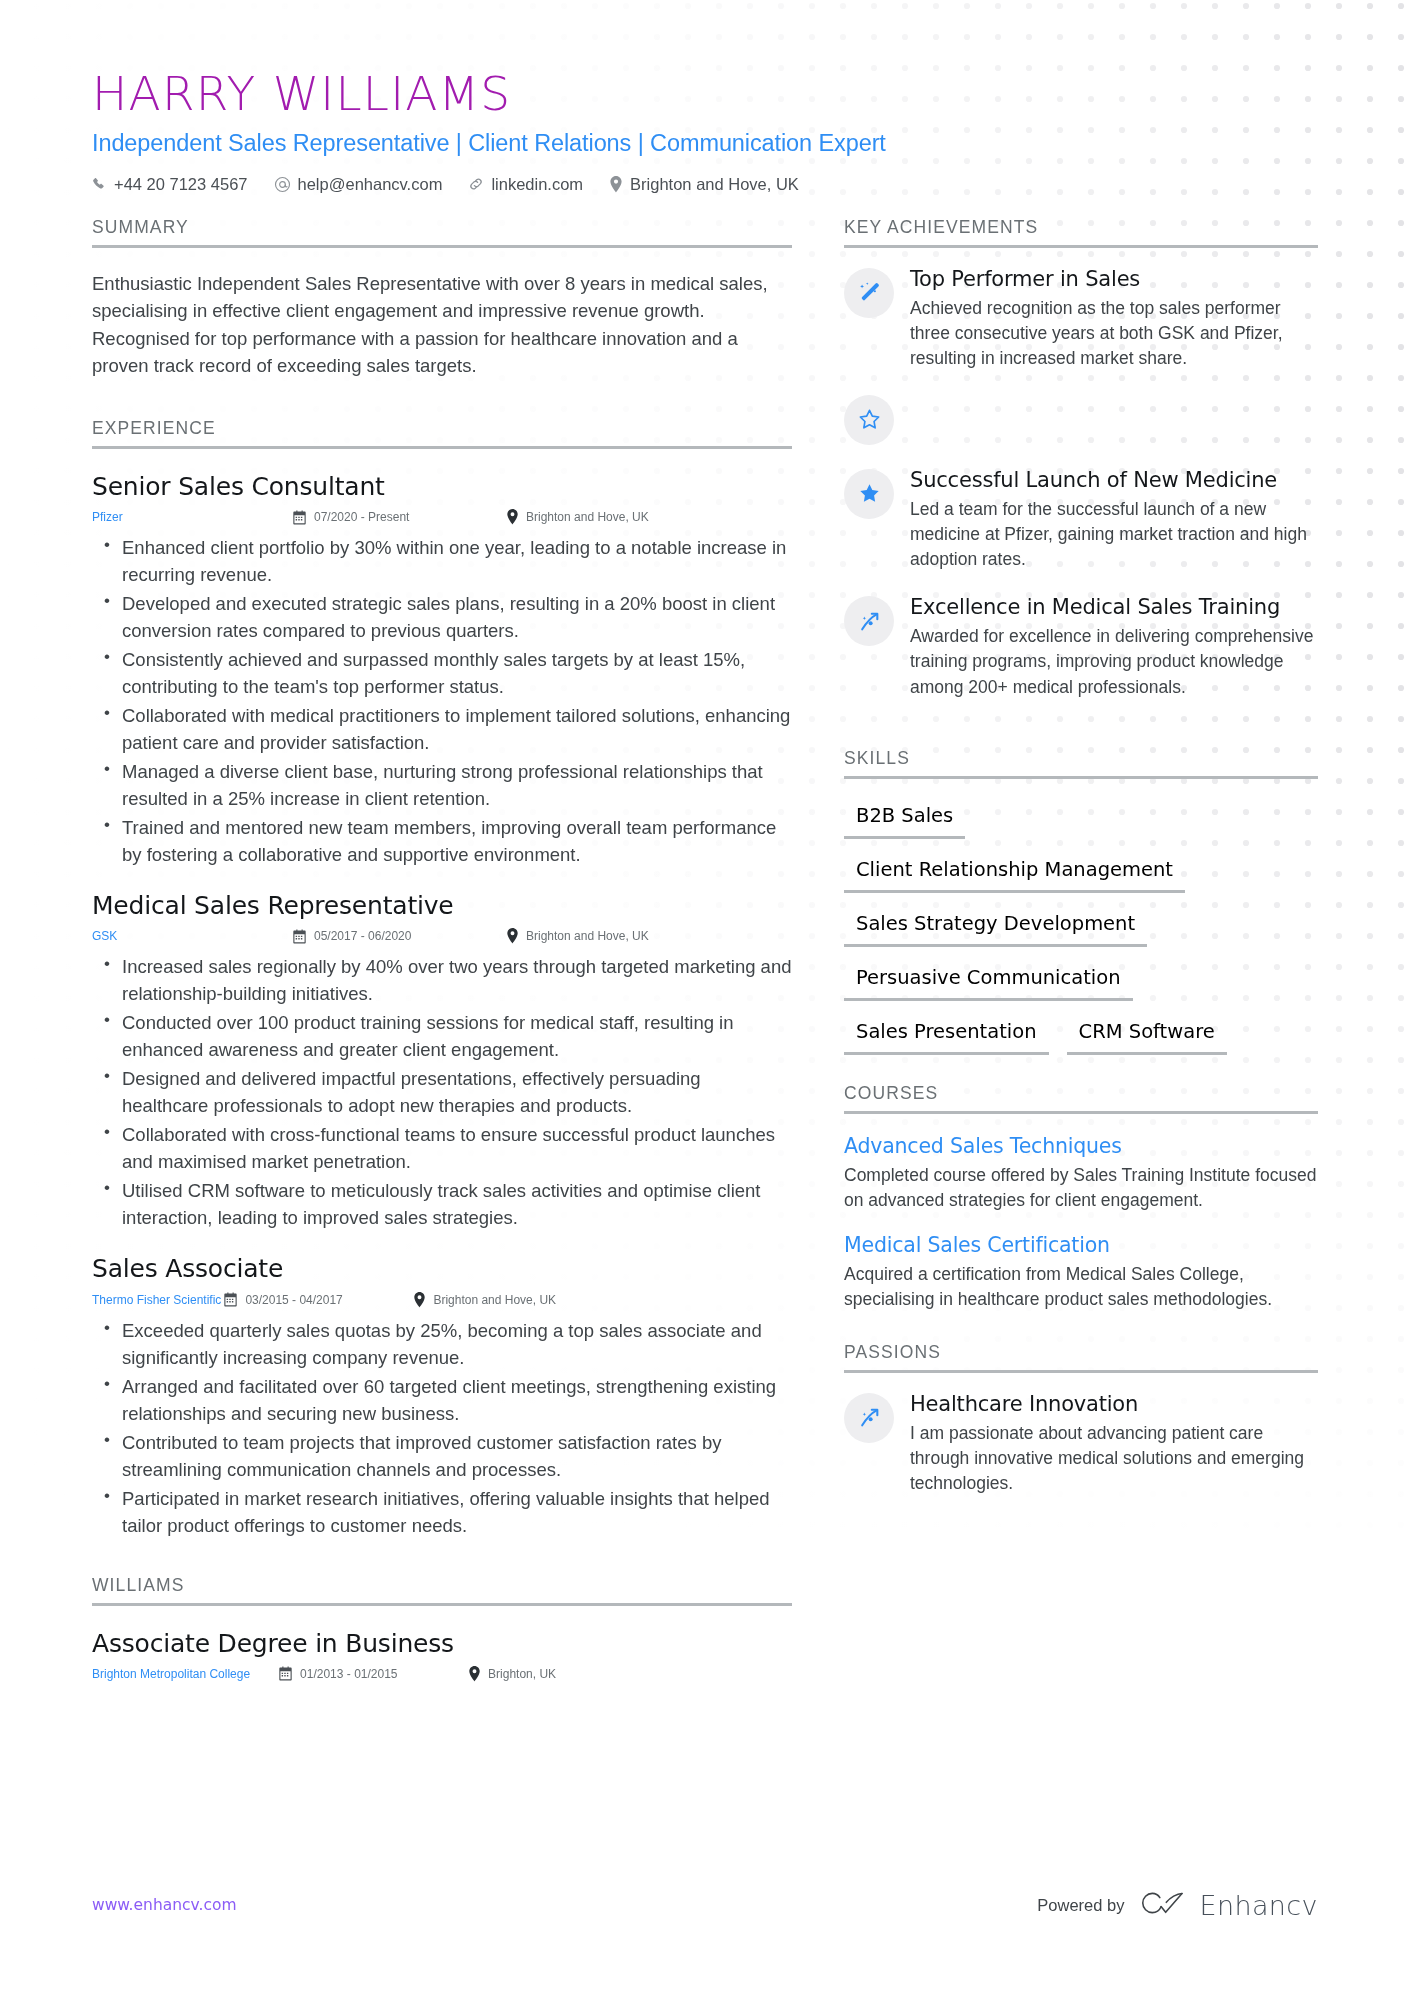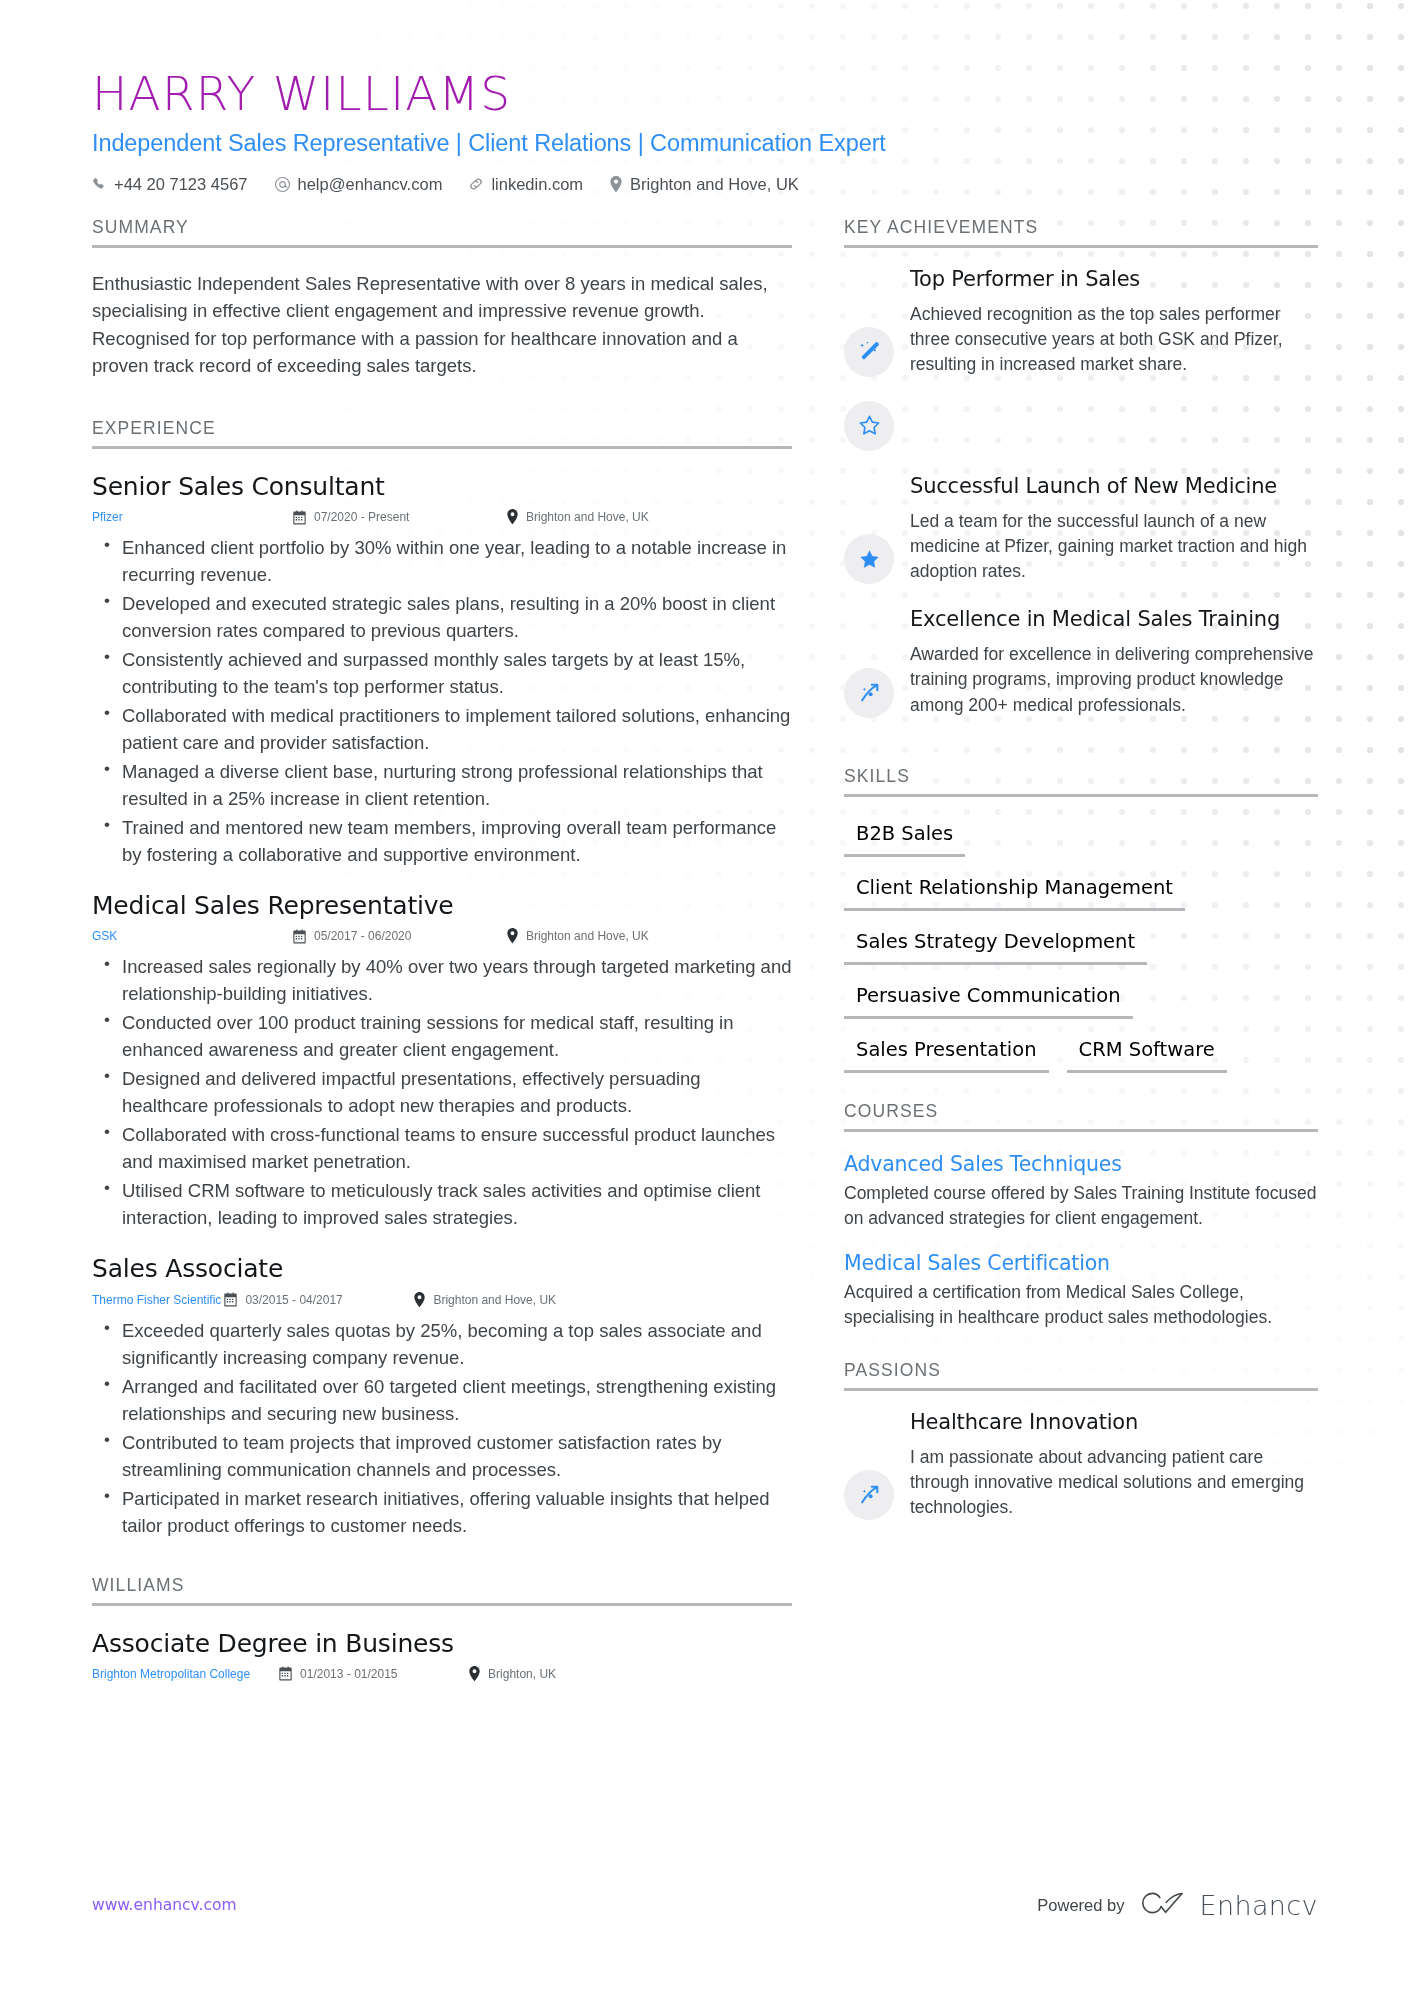--- a/index.html
+++ b/index.html
@@ -149,21 +149,21 @@
 
   .edu-gap { height: 34px; }
   .edu { margin-top: 22px; }
 
   
   .ach-list { margin-top: 18px; }
   .ach {
     display: flex;
     gap: 16px;
     margin-bottom: 22px;
-    align-items: flex-end;
+    align-items: flex-start;
   }
   .ach-icon {
     flex: none;
     width: 50px; height: 50px;
     border-radius: 50%;
     background: #eeeef0;
     display: flex;
     align-items: center;
     justify-content: center;
     margin-top: 2px;
@@ -171,21 +171,21 @@
   .ach-body { flex: 1; }
   .ach-title {
     font-family: "DejaVu Sans", sans-serif;
     font-size: 21px;
     font-weight: 400;
     color: #14171a;
     line-height: 1.25;
     letter-spacing: -0.2px;
   }
   .ach-desc {
-    margin-top: 10px;
+    margin-top: 4px;
     font-size: 17.5px;
     line-height: 1.43;
     color: #3f4448;
   }
 
   .right-gap { height: 26px; }
 
   
   .skills-wrap {
     margin-top: 20px;

